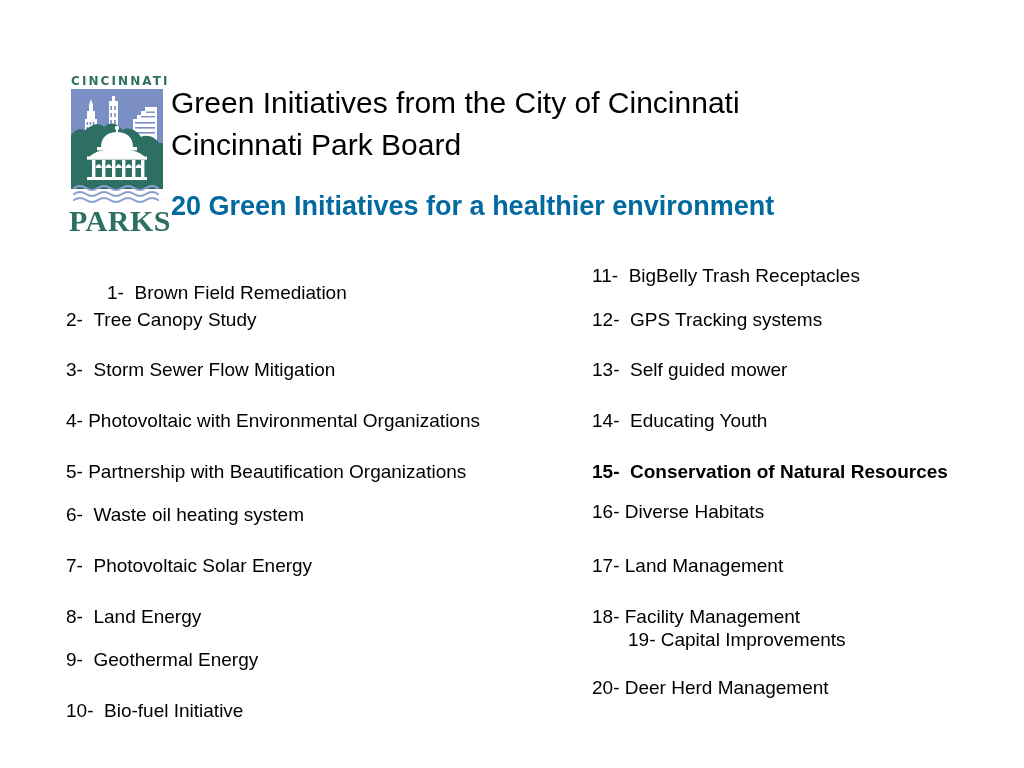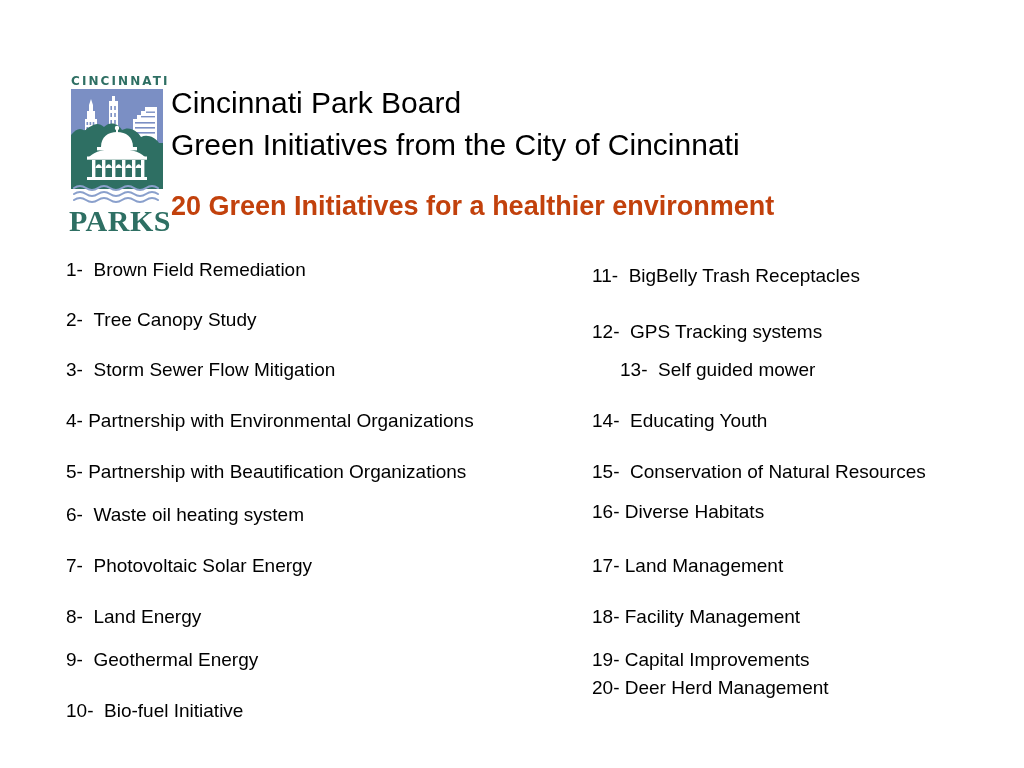--- a/index.html
+++ b/index.html
@@ -92,21 +92,21 @@
     white-space: nowrap;
   }
 
   .subtitle {
     position: absolute;
     left: 171px;
     top: 190px;
     font-family: "Liberation Sans", sans-serif;
     font-size: 27px;
     font-weight: bold;
-    color: #c2410c;
+    color: #0369a1;
     line-height: 32px;
     white-space: nowrap;
   }
 
   
   .list-area {
     position: absolute;
     left: 0;
     top: 250px;
     width: 1024px;
@@ -218,47 +218,47 @@
             <path d="M3 105 q6 -4 12 0 t12 0 t12 0 t12 0 t12 0 t12 0 t12 0"></path>
             <path d="M3 111 q6 -4 12 0 t12 0 t12 0 t12 0 t12 0 t12 0 t12 0"></path>
           </g>
         </svg>
       </div>
 
       <div class="logo-wordmark-bottom">PARKS</div>
     </div>
 
     <div class="title-block">
+      <div class="title-line">Green Initiatives from the City of Cincinnati</div>
       <div class="title-line">Cincinnati Park Board</div>
-      <div class="title-line">Green Initiatives from the City of Cincinnati</div>
     </div>
 
     <div class="subtitle">20 Green Initiatives for a healthier environment</div>
   </div>
 
   <div class="list-area">
     <div class="column column-left" id="column-left">
-        <div class="list-item" style="top: 8px;"><span class="num">1-</span><span>&nbsp;&nbsp;</span><span class="label">Brown Field Remediation</span></div>
+        <div class="list-item" style="top: 31px; margin-left: 41px;"><span class="num">1-</span><span>&nbsp;&nbsp;</span><span class="label">Brown Field Remediation</span></div>
         <div class="list-item" style="top: 58px;"><span class="num">2-</span><span>&nbsp;&nbsp;</span><span class="label">Tree Canopy Study</span></div>
         <div class="list-item" style="top: 108px;"><span class="num">3-</span><span>&nbsp;&nbsp;</span><span class="label">Storm Sewer Flow Mitigation</span></div>
-        <div class="list-item" style="top: 159px;"><span class="num">4-</span><span>&nbsp;</span><span class="label">Partnership with Environmental Organizations</span></div>
+        <div class="list-item" style="top: 159px;"><span class="num">4-</span><span>&nbsp;</span><span class="label">Photovoltaic with Environmental Organizations</span></div>
         <div class="list-item" style="top: 210px;"><span class="num">5-</span><span>&nbsp;</span><span class="label">Partnership with Beautification Organizations</span></div>
         <div class="list-item" style="top: 253px;"><span class="num">6-</span><span>&nbsp;&nbsp;</span><span class="label">Waste oil heating system</span></div>
         <div class="list-item" style="top: 304px;"><span class="num">7-</span><span>&nbsp;&nbsp;</span><span class="label">Photovoltaic Solar Energy</span></div>
         <div class="list-item" style="top: 355px;"><span class="num">8-</span><span>&nbsp;&nbsp;</span><span class="label">Land Energy</span></div>
         <div class="list-item" style="top: 398px;"><span class="num">9-</span><span>&nbsp;&nbsp;</span><span class="label">Geothermal Energy</span></div>
         <div class="list-item" style="top: 449px;"><span class="num">10-</span><span>&nbsp;&nbsp;</span><span class="label">Bio-fuel Initiative</span></div>
       </div>
     <div class="column column-right" id="column-right">
         <div class="list-item" style="top: 14px;"><span class="num">11-</span><span>&nbsp;&nbsp;</span><span class="label">BigBelly Trash Receptacles</span></div>
-        <div class="list-item" style="top: 70px; text-align: right;"><span class="num">12-</span><span>&nbsp;&nbsp;</span><span class="label">GPS Tracking systems</span></div>
-        <div class="list-item" style="top: 108px; margin-left: 28px;"><span class="num">13-</span><span>&nbsp;&nbsp;</span><span class="label">Self guided mower</span></div>
+        <div class="list-item" style="top: 58px; text-align: right;"><span class="num">12-</span><span>&nbsp;&nbsp;</span><span class="label">GPS Tracking systems</span></div>
+        <div class="list-item" style="top: 108px;"><span class="num">13-</span><span>&nbsp;&nbsp;</span><span class="label">Self guided mower</span></div>
         <div class="list-item" style="top: 159px;"><span class="num">14-</span><span>&nbsp;&nbsp;</span><span class="label">Educating Youth</span></div>
-        <div class="list-item" style="top: 210px;"><span class="num">15-</span><span>&nbsp;&nbsp;</span><span class="label">Conservation of Natural Resources</span></div>
+        <div class="list-item" style="top: 210px; font-weight: bold;"><span class="num">15-</span><span>&nbsp;&nbsp;</span><span class="label">Conservation of Natural Resources</span></div>
         <div class="list-item" style="top: 250px;"><span class="num">16-</span><span>&nbsp;</span><span class="label">Diverse Habitats</span></div>
         <div class="list-item" style="top: 304px;"><span class="num">17-</span><span>&nbsp;</span><span class="label">Land Management</span></div>
         <div class="list-item" style="top: 355px;"><span class="num">18-</span><span>&nbsp;</span><span class="label">Facility Management</span></div>
-        <div class="list-item" style="top: 398px;"><span class="num">19-</span><span>&nbsp;</span><span class="label">Capital Improvements</span></div>
+        <div class="list-item" style="top: 378px; margin-left: 36px;"><span class="num">19-</span><span>&nbsp;</span><span class="label">Capital Improvements</span></div>
         <div class="list-item" style="top: 426px;"><span class="num">20-</span><span>&nbsp;</span><span class="label">Deer Herd Management</span></div>
       </div>
   </div>
 
 </div>
 
 </body></html>

